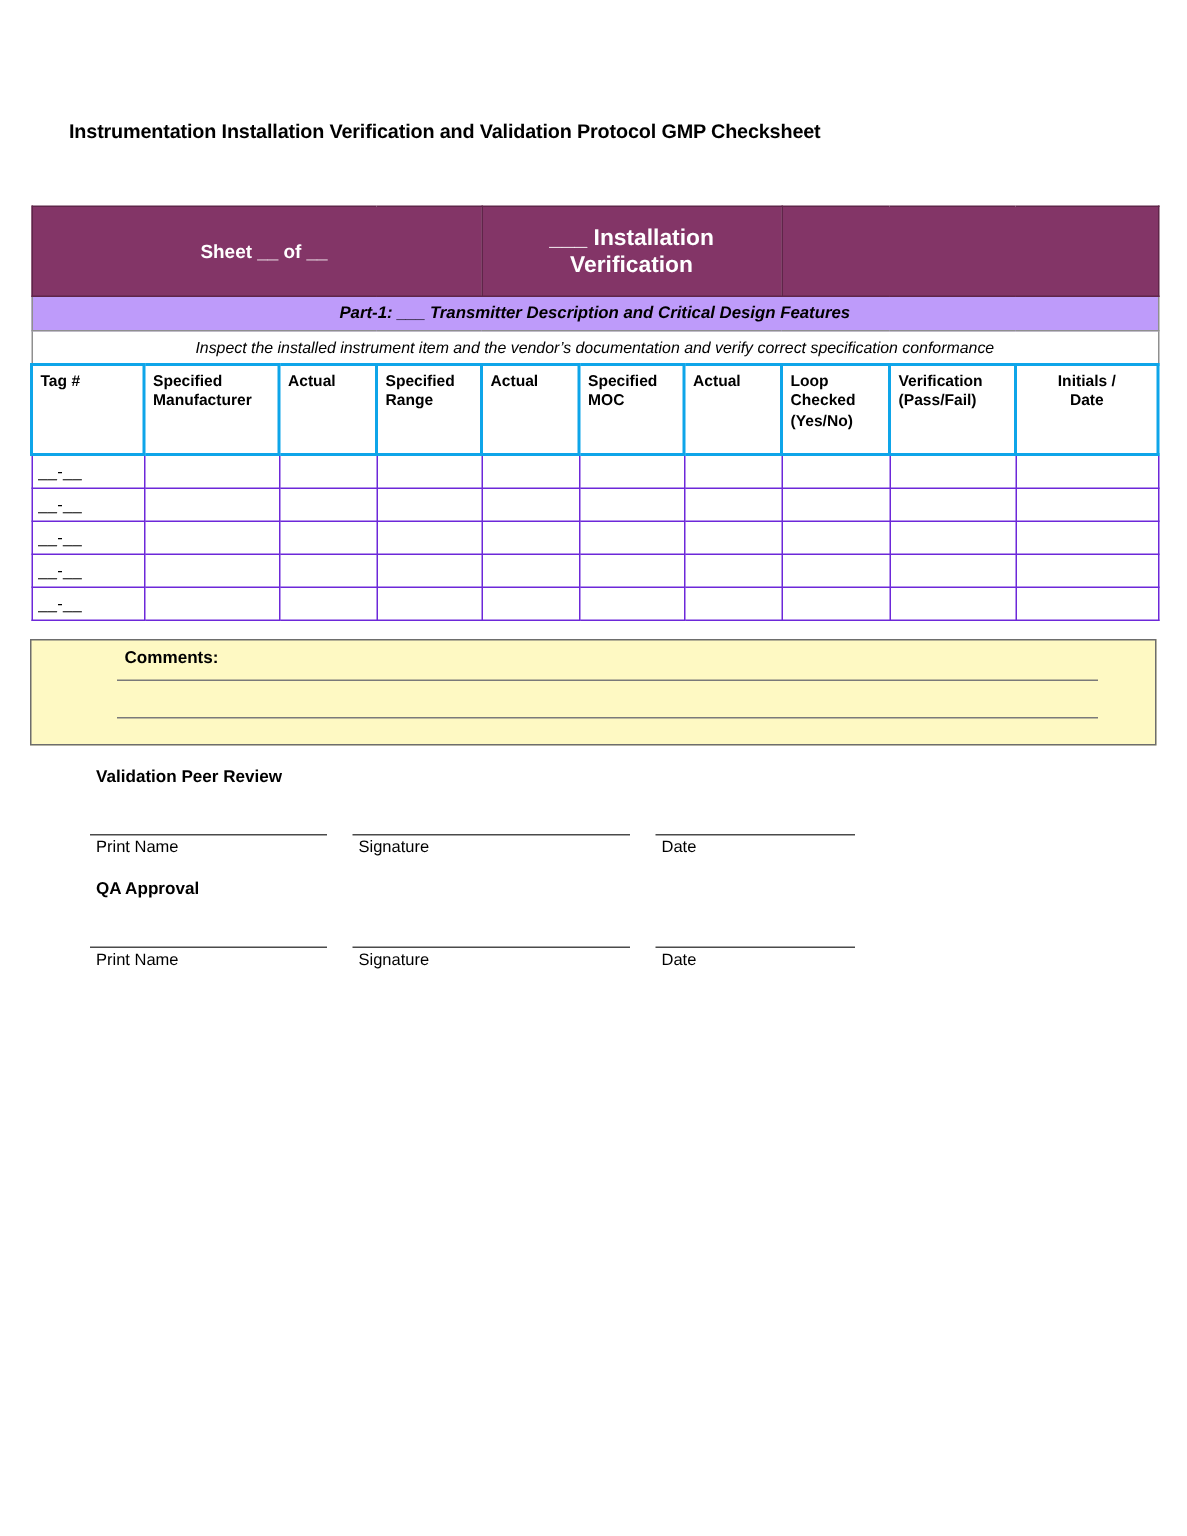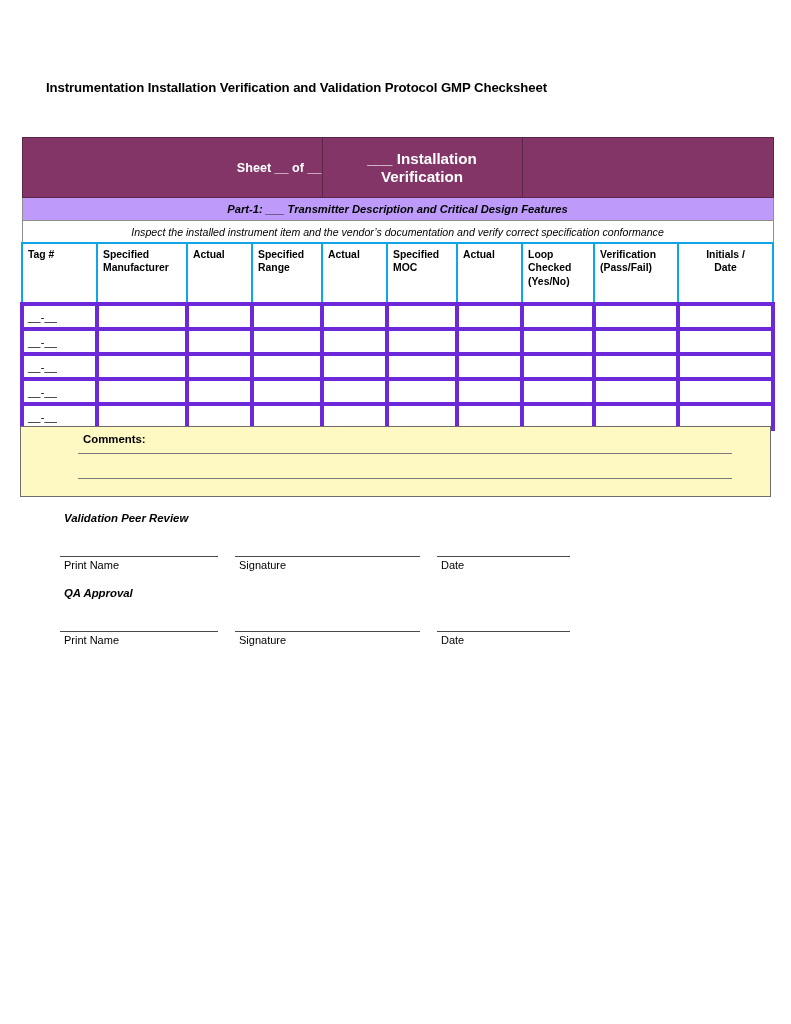--- a/index.html
+++ b/index.html
@@ -51,21 +51,21 @@
     color: #ffffff;
     height: 59px;
     border: 1px solid #5f2549;
     vertical-align: middle;
     padding: 0;
   }
   .hdr-sheet {
     font-size: 12.6px;
     font-weight: bold;
     padding-left: 10px !important;
-    text-align: right;
+    text-align: center;
   }
   .hdr-center {
     font-size: 15.2px;
     font-weight: bold;
     text-align: center;
     line-height: 1.18;
     padding: 0 6px !important;
   }
   .hdr-blank { }
 
@@ -107,21 +107,21 @@
     background: #ffffff;
     line-height: 1.28;
   }
   .colhdr-row th.center {
     text-align: center;
     padding-left: 3px;
   }
 
   
   .data-row td {
-    border: 4px solid #6d28d9;
+    border: 1px solid #6d28d9;
     height: 21px;
     padding: 0 4px;
     font-size: 11px;
     background: #ffffff;
     vertical-align: middle;
   }
   .tag-cell {
     font-size: 11.5px;
     letter-spacing: 0.2px;
     white-space: nowrap;
@@ -152,21 +152,20 @@
     border-top: 1px solid #7a7a7a;
   }
   .comment-line.l1 { top: 26px; }
   .comment-line.l2 { top: 51px; }
 
   
   .sig-heading {
     position: absolute;
     font-size: 11.4px;
     font-weight: bold;
-    font-style: italic;
   }
   .sig-heading.peer { left: 64px; top: 512px; }
   .sig-heading.qa   { left: 64px; top: 587px; }
 
   .sig-line {
     position: absolute;
     height: 0;
     border-top: 1px solid #4a4a4a;
   }
   .sig-caption {

